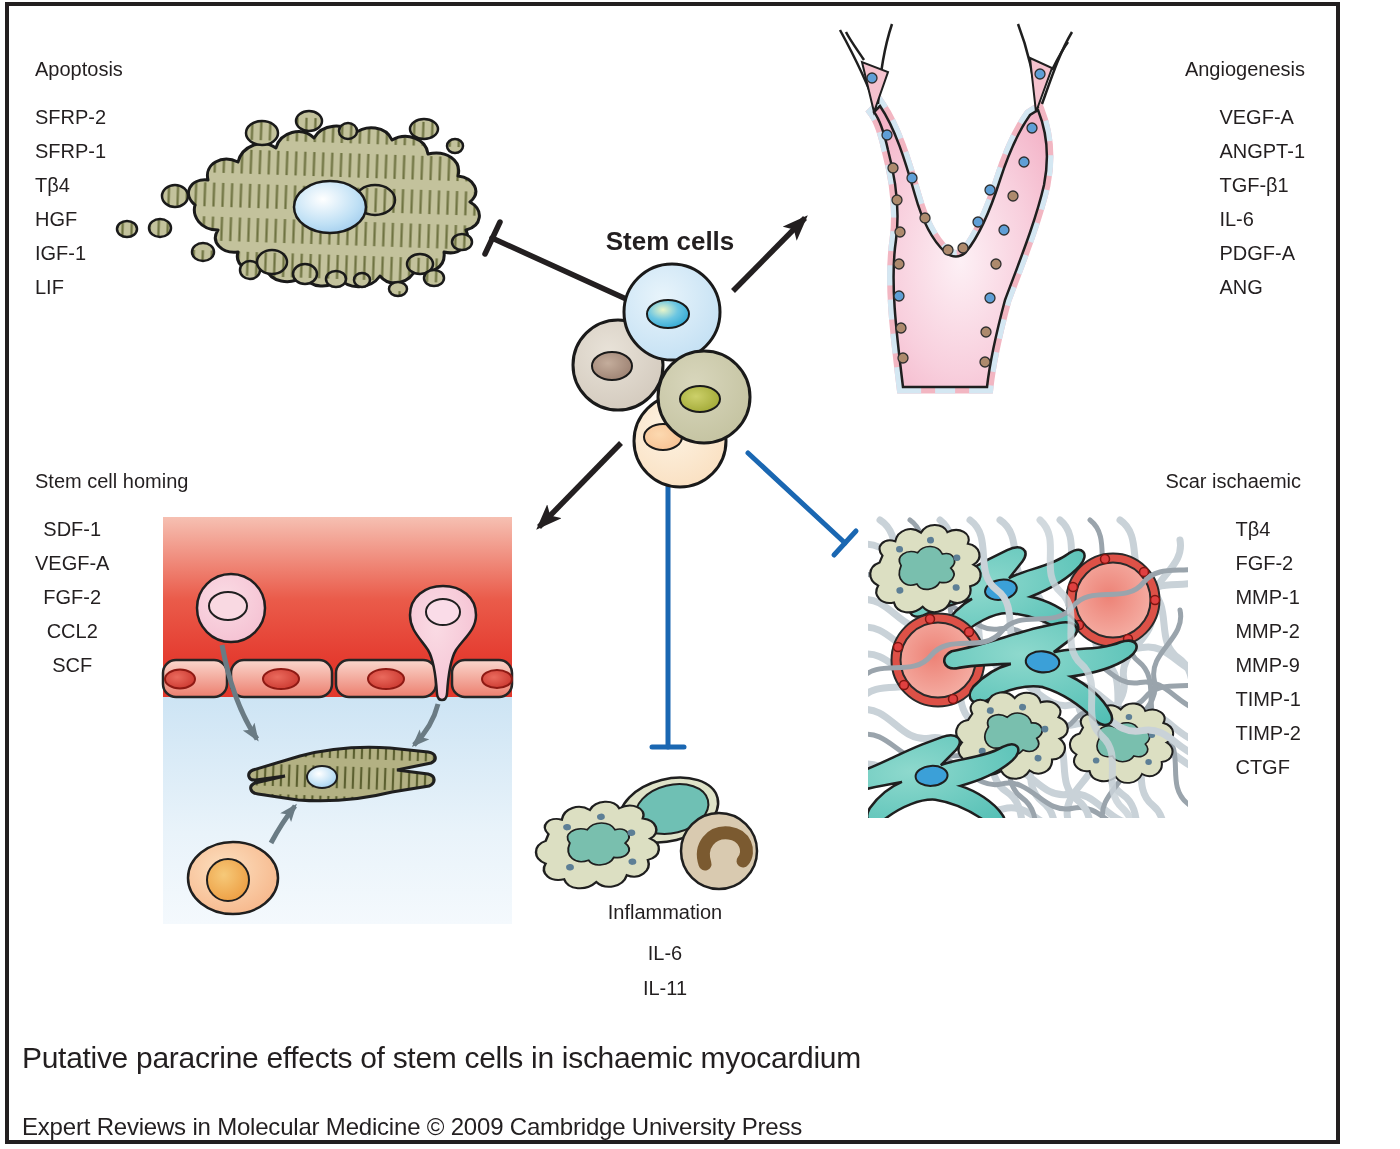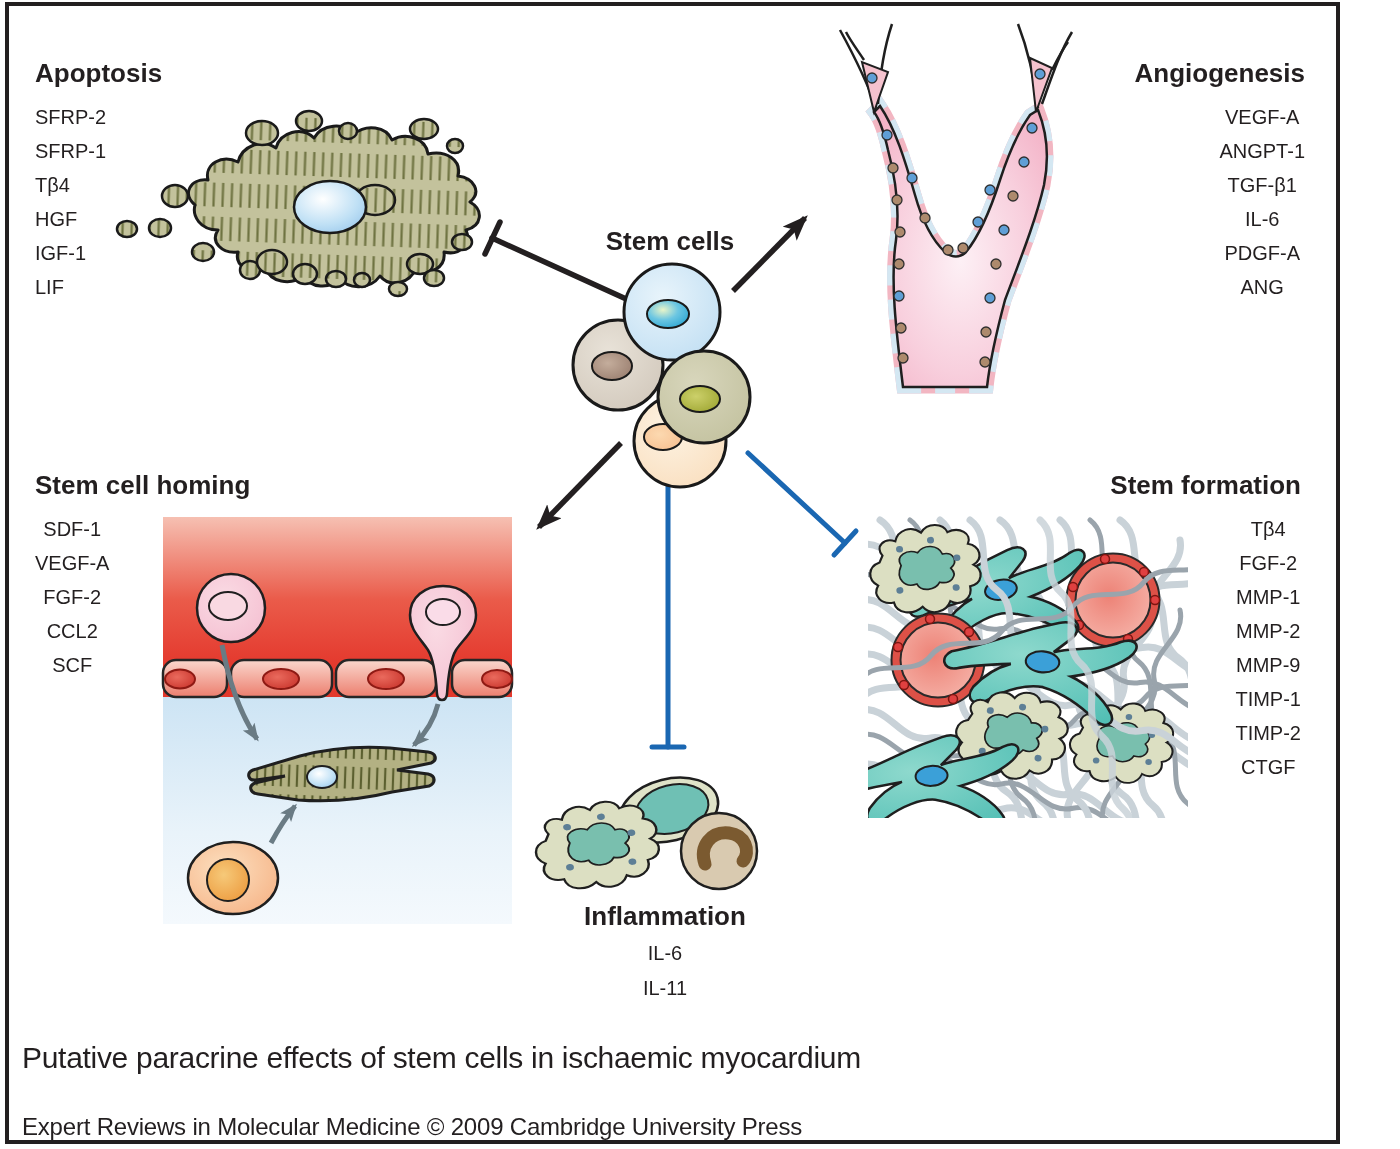--- a/index.html
+++ b/index.html
@@ -1,22 +1,22 @@
 <!DOCTYPE html>
 <html><head>
 <meta charset="utf-8">
 <style>
   html,body{margin:0;padding:0;background:#ffffff;}
   #canvas{position:relative;width:1400px;height:1149px;background:#ffffff;overflow:hidden;
           font-family:"Liberation Sans", sans-serif;color:#231f20;}
   #frame{position:absolute;left:5px;top:2px;width:1335px;height:1142px;
          border:4px solid #231f20;box-sizing:border-box;}
-  .panel-title{position:absolute;font-size:26px;font-weight:bold;white-space:nowrap;}
+  .panel-title{position:absolute;font-size:20px;font-weight:normal;white-space:nowrap;}
   .panel-list{position:absolute;font-size:20px;line-height:34px;white-space:nowrap;}
-  .right-col{text-align:center;}
+  .right-col{text-align:left;}
   .center-col{text-align:center;}
   #stem-cells-label{position:absolute;left:570px;top:226px;width:200px;text-align:center;
         font-size:26px;font-weight:bold;}
   #inflam-title{left:545px;top:901px;width:240px;text-align:center;}
   #inflam-list{left:545px;top:936px;width:240px;line-height:35px;text-align:center;}
   #caption{position:absolute;left:22px;top:1041px;font-size:30px;letter-spacing:-0.3px;}
   #attribution{position:absolute;left:22px;top:1097px;font-size:24px;letter-spacing:-0.2px;margin-top:16px;}
   svg{position:absolute;left:0;top:0;}
 </style>
 </head>
@@ -375,21 +375,21 @@
 
   <div class="panel-title" style="left:35px;top:470px;">Stem cell homing</div>
   <div class="panel-list" style="left:35px;top:512px;text-align:center;">
     <div>SDF-1</div>
     <div>VEGF-A</div>
     <div>FGF-2</div>
     <div>CCL2</div>
     <div>SCF</div>
   </div>
 
-  <div class="panel-title right-col" style="right:99px;top:470px;">Stem formation</div>
+  <div class="panel-title right-col" style="right:99px;top:470px;">Scar ischaemic</div>
   <div class="panel-list right-col" style="right:99px;top:512px;">
     <div>Tβ4</div>
     <div>FGF-2</div>
     <div>MMP-1</div>
     <div>MMP-2</div>
     <div>MMP-9</div>
     <div>TIMP-1</div>
     <div>TIMP-2</div>
     <div>CTGF</div>
   </div>

